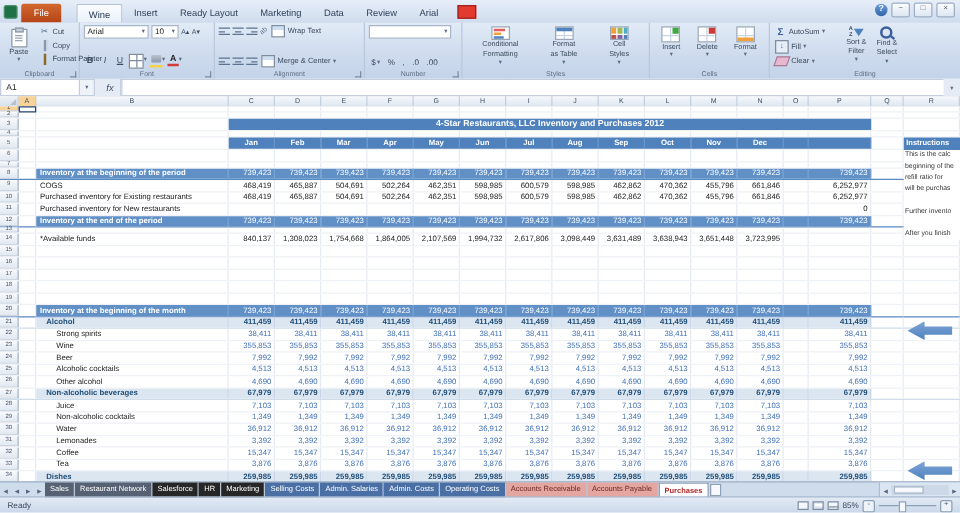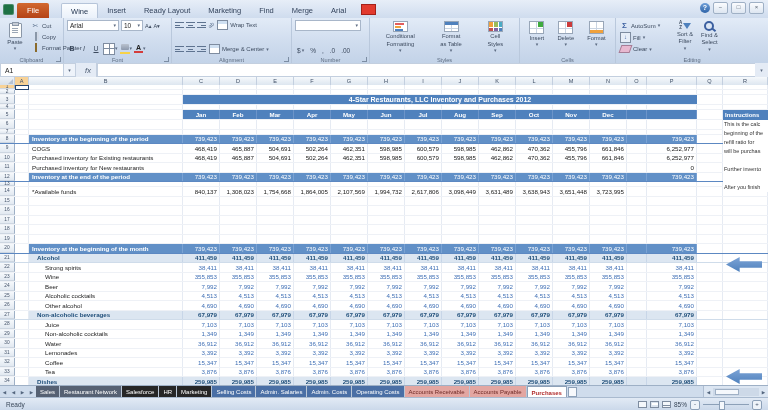--- a/index.html
+++ b/index.html
@@ -179,22 +179,22 @@
 <body>
 
 <div class="tabstrip">
   <div class="appic"></div>
   <div class="ftab">File</div>
   <div class="rtabs">
       <div class="rtab active">Wine</div>
       <div class="rtab">Insert</div>
       <div class="rtab">Ready Layout</div>
       <div class="rtab">Marketing</div>
-      <div class="rtab">Find</div>
-      <div class="rtab">Merge</div>
+      <div class="rtab">Data</div>
+      <div class="rtab">Review</div>
       <div class="rtab">Arial</div>
     </div>
   <div class="redbadge"></div>
   <div class="winbtns">
     <div class="helpbtn">?</div>
     <div class="winbtn">−</div>
     <div class="winbtn">□</div>
     <div class="winbtn">×</div>
   </div>
 </div>

